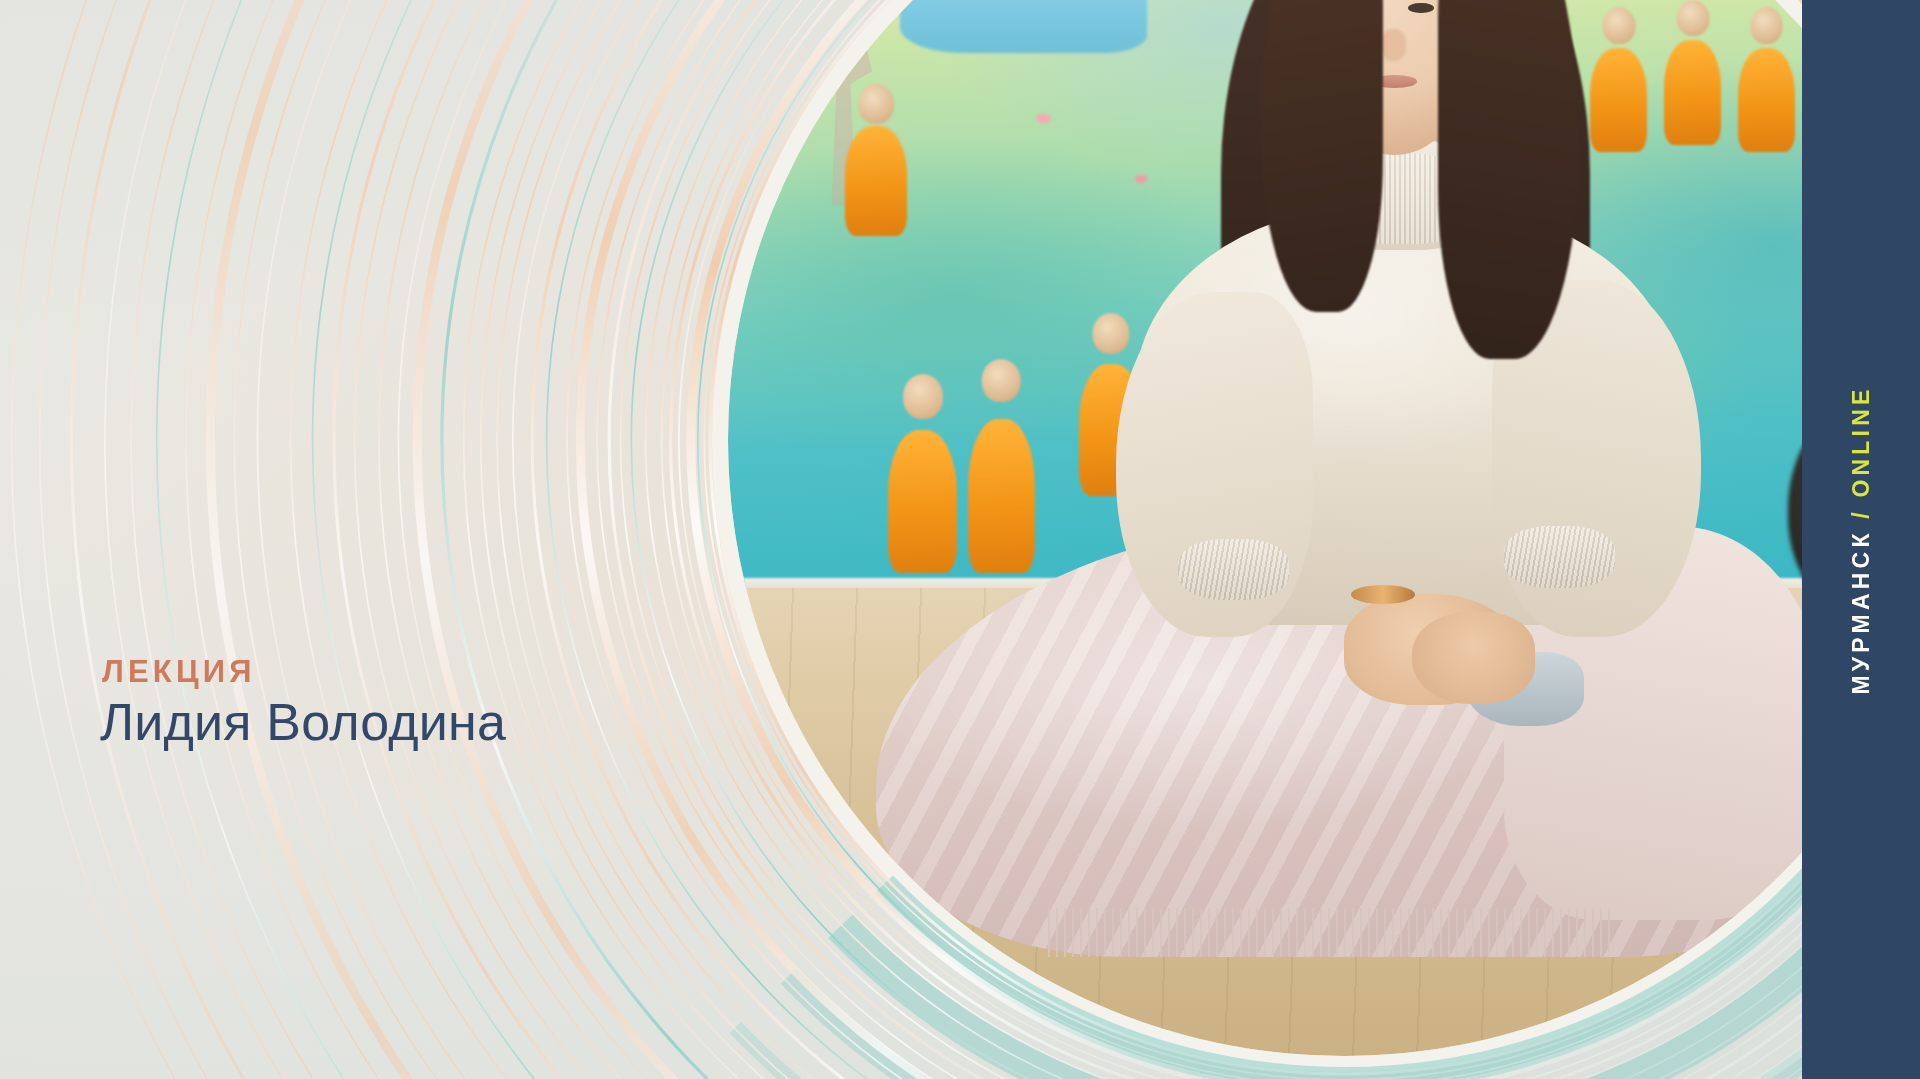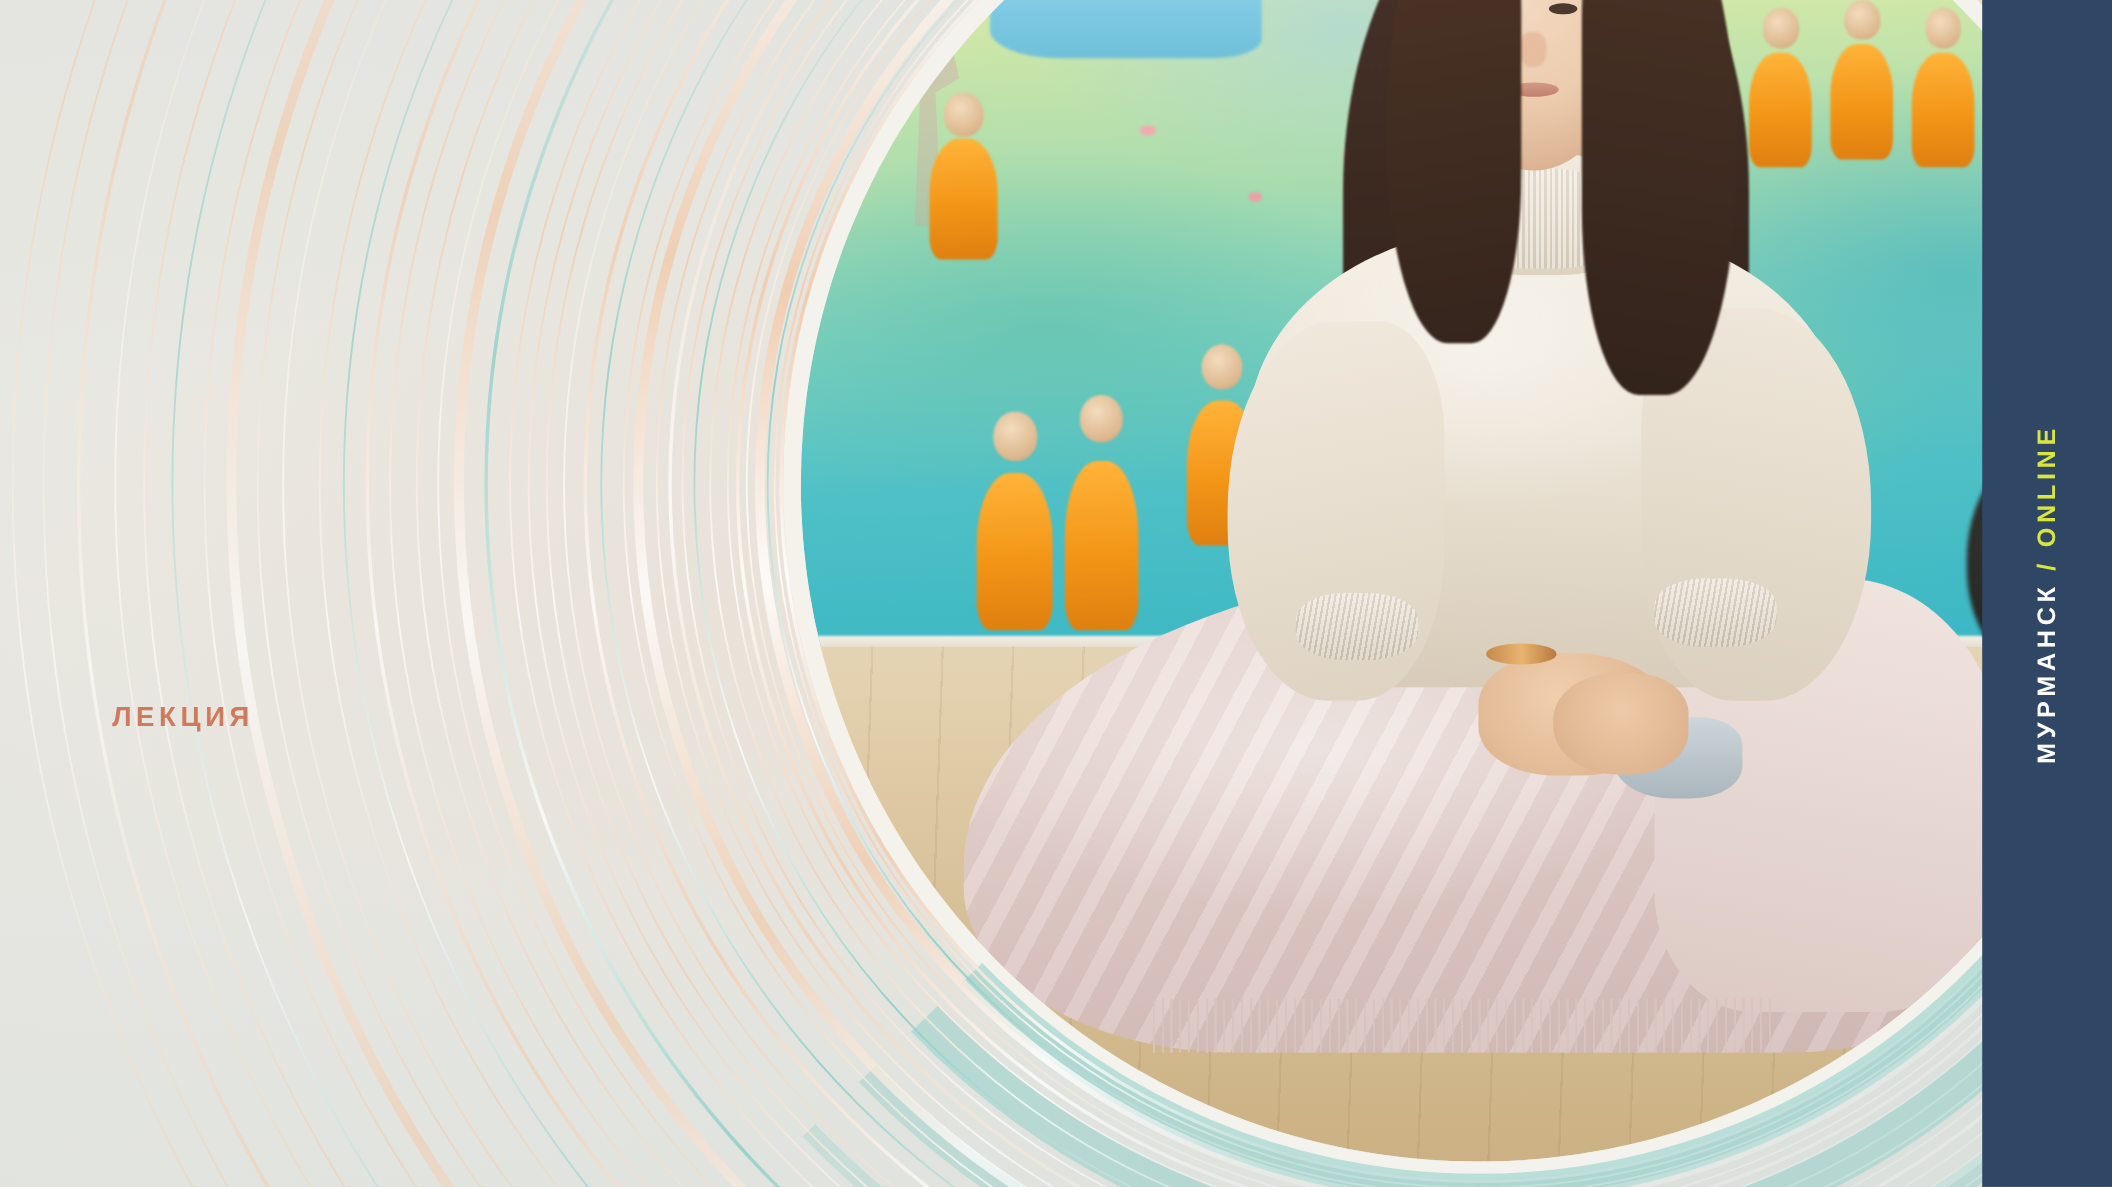--- a/index.html
+++ b/index.html
@@ -262,22 +262,22 @@
     font-weight:700;
     letter-spacing:4.2px;
   }
   .sb-city{color:#ffffff;}
   .sb-sep{color:#d9e63e;}
   .sb-online{color:#d9e63e;}
 
   
   .textblock{position:absolute;left:100px;top:640px;}
   .kicker{
-    font-size:25px;font-weight:700;letter-spacing:4.2px;
-    color:#cf7a5d;line-height:1;margin:0 0 6px 2px;
+    font-size:31px;font-weight:700;letter-spacing:4.2px;
+    color:#cf7a5d;line-height:1;margin:16px 0 6px 2px;
   }
   .speaker{
     font-size:52px;font-weight:400;color:#33476b;
     line-height:1.12;margin:0;letter-spacing:.2px;
   }
   .maintitle{
     position:absolute;left:100px;top:805px;
     font-size:62px;font-weight:400;color:#33476b;
     line-height:1.1;margin:0;letter-spacing:.2px;
     white-space:nowrap;
@@ -460,16 +460,17 @@
   <div class="sidebar" style="background: rgb(47, 70, 101);">
     <div class="sidebar-vtext">
       <span class="sb-city">МУРМАНСК</span>
       <span class="sb-sep">/</span>
       <span class="sb-online">ONLINE</span>
     </div>
   </div>
 
   <div class="textblock">
     <div class="kicker">ЛЕКЦИЯ</div>
+    <div class="speaker">Лидия Володина</div>
   </div>
 
 
 </div>
 
 </body></html>

